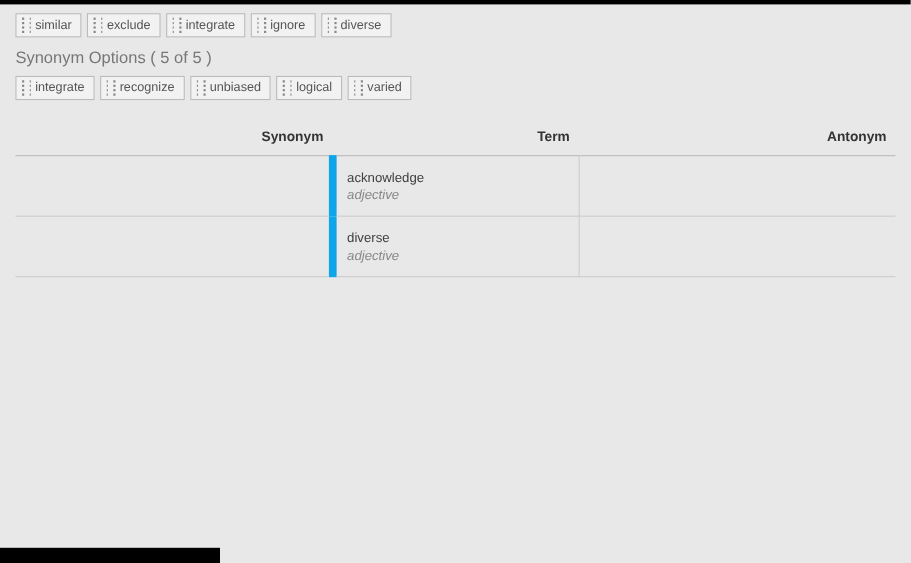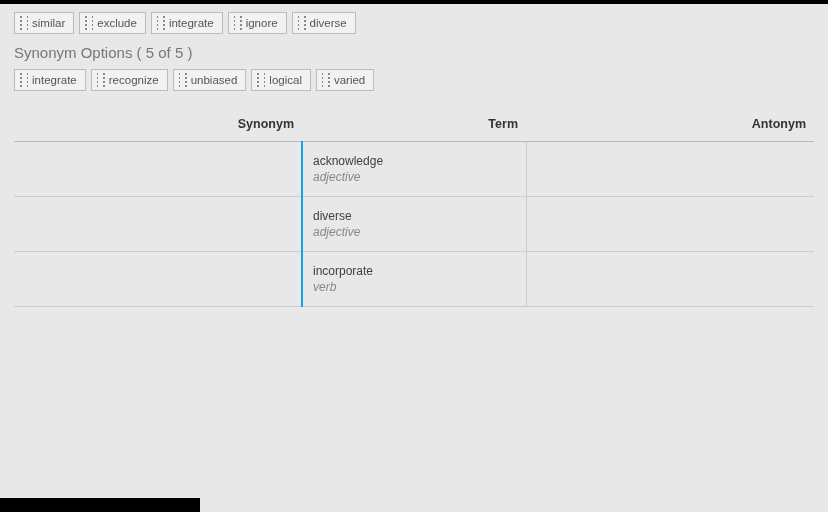--- a/index.html
+++ b/index.html
@@ -75,21 +75,21 @@
     color: #555;
     vertical-align: top;
     height: 54px;
   }
   table.matching td:nth-child(1),
   table.matching td:nth-child(3) {
     width: 36%;
   }
   table.matching td:nth-child(2) {
     width: 28%;
-    border-left: 2px solid #0ea5e9;
+    border-left: 7px solid #0ea5e9;
     border-right: 1px solid #ccc;
   }
   .term-word { display: block; color: #404040; }
   .term-pos { display: block; font-style: italic; color: #888; margin-top: 2px; }
 
   .footer-bar {
     position: absolute;
     bottom: 0;
     left: 0;
     height: 14px;
@@ -340,26 +340,18 @@
           <td></td>
         </tr>
         <tr>
           <td></td>
           <td>
             <span class="term-word">diverse</span>
             <span class="term-pos">adjective</span>
           </td>
           <td></td>
         </tr>
-        <tr>
-          <td></td>
-          <td>
-            <span class="term-word">incorporate</span>
-            <span class="term-pos">verb</span>
-          </td>
-          <td></td>
-        </tr>
       </tbody>
   </table>
 
 </div>
 
 <div class="footer-bar"></div>
 
 </body></html>

